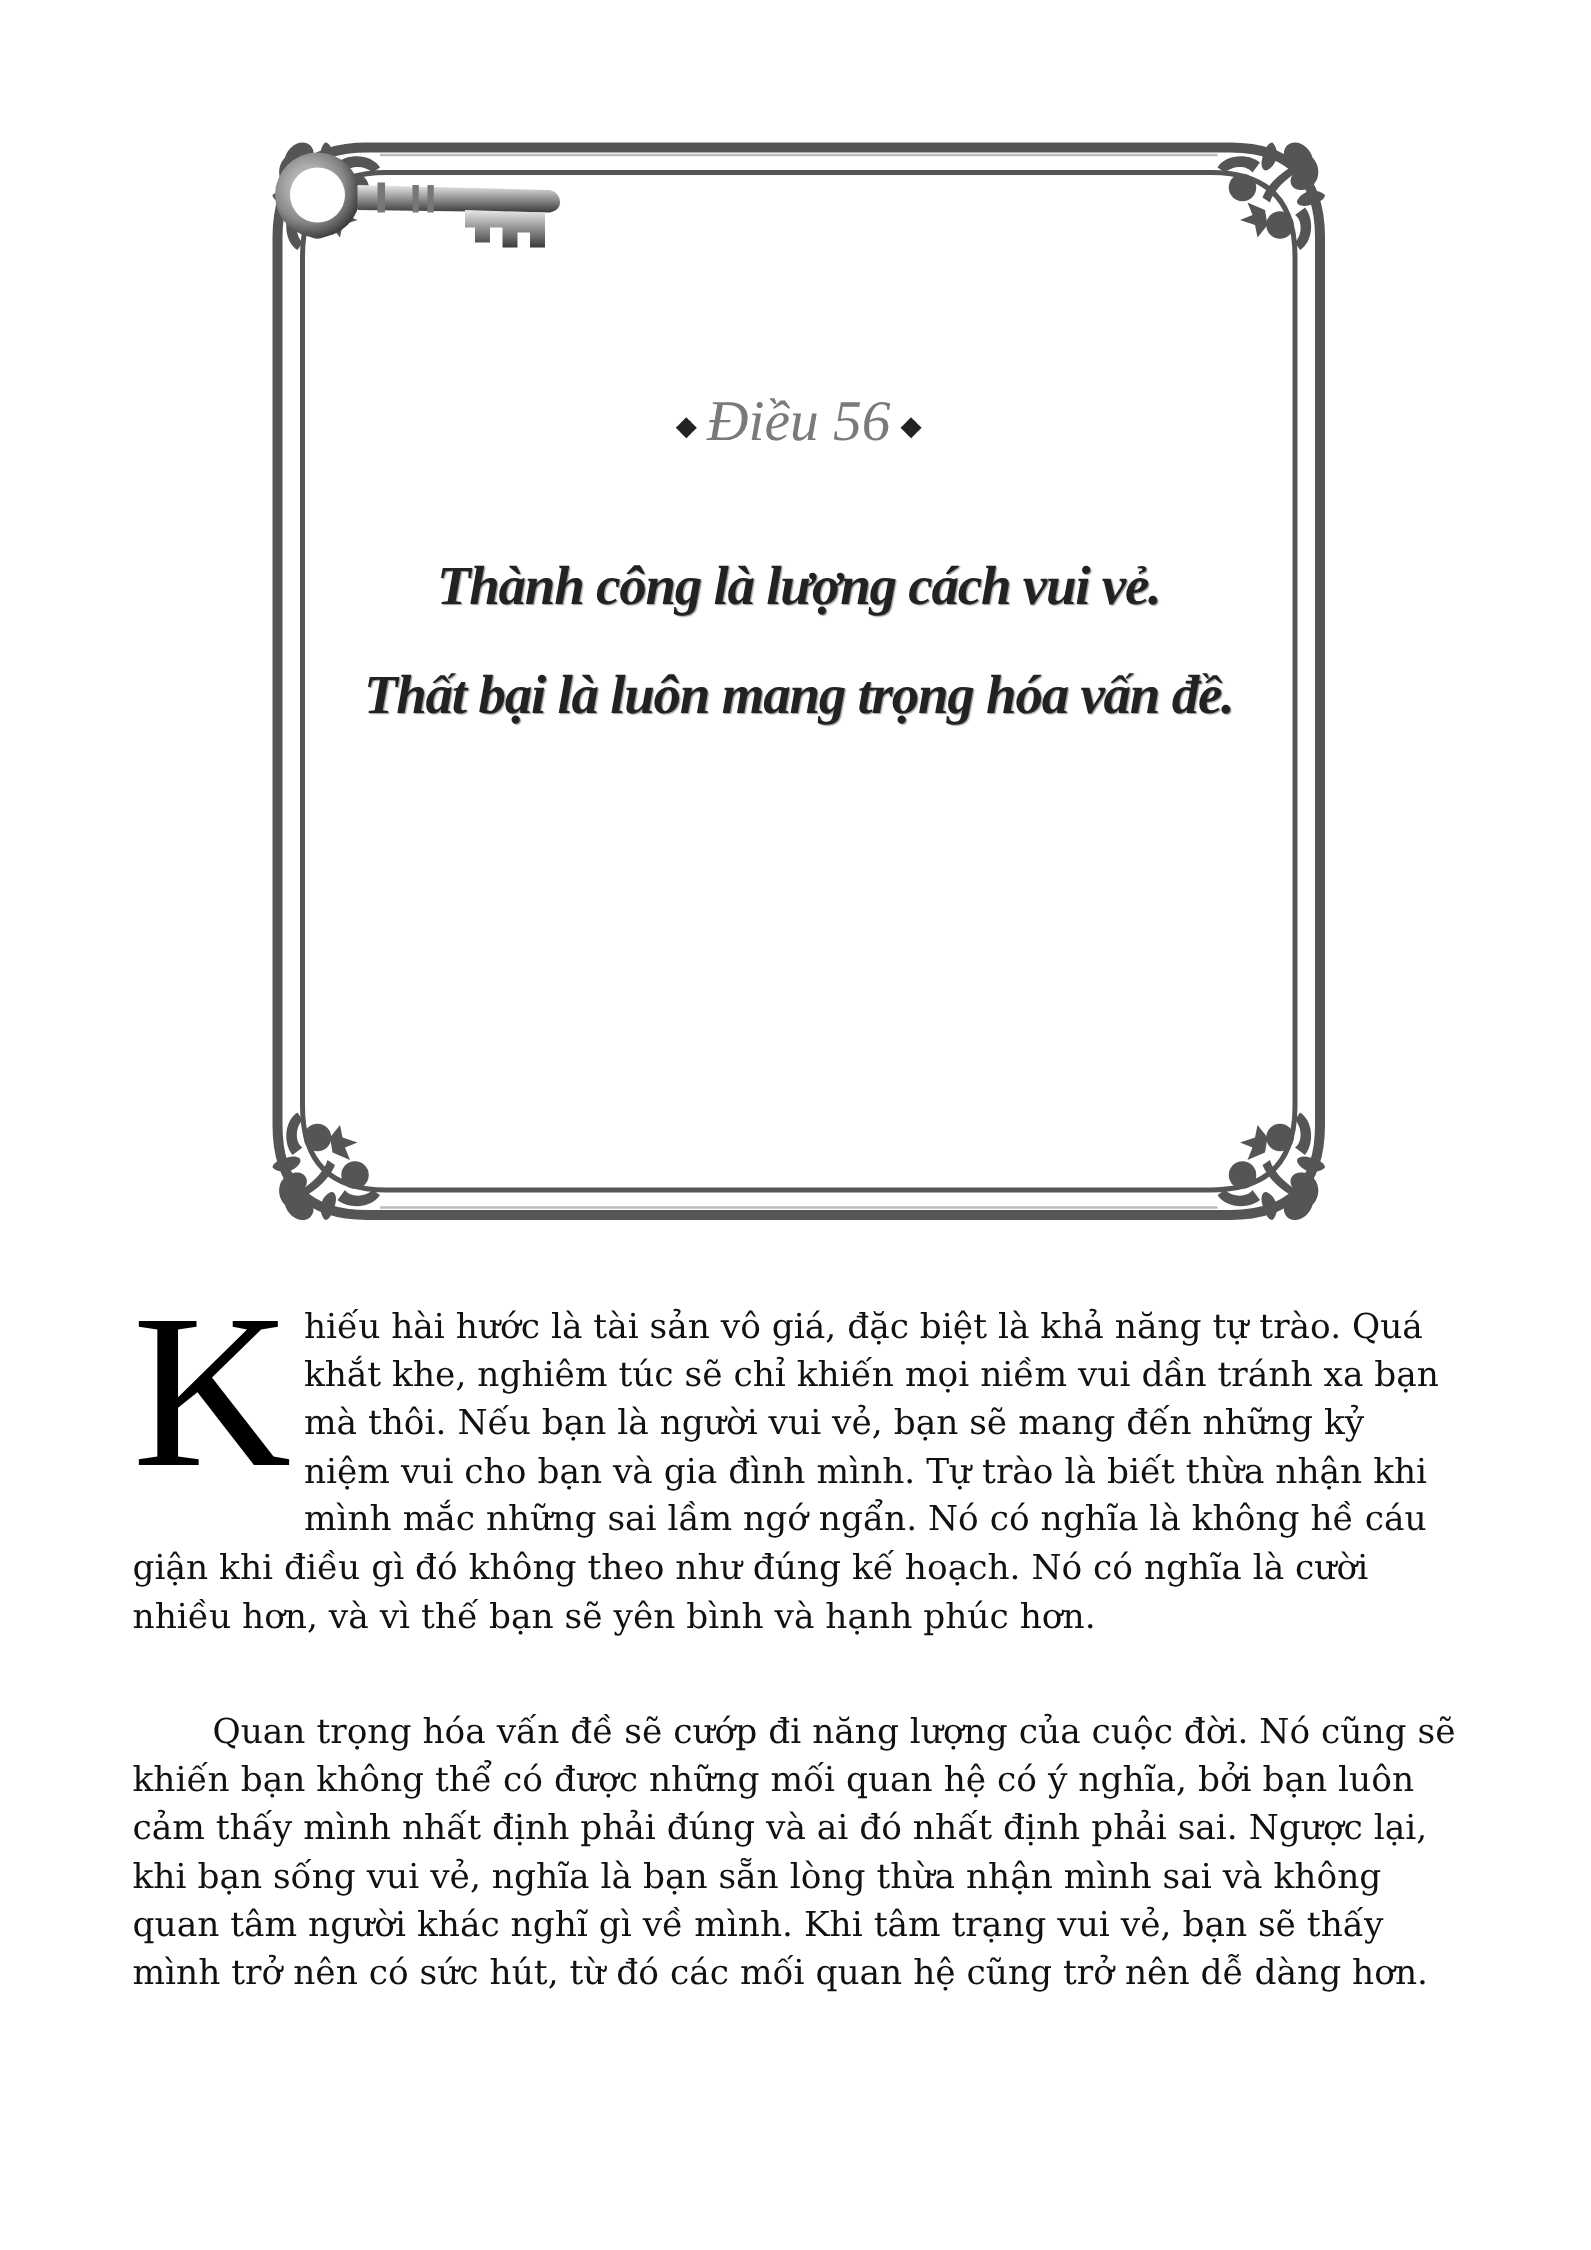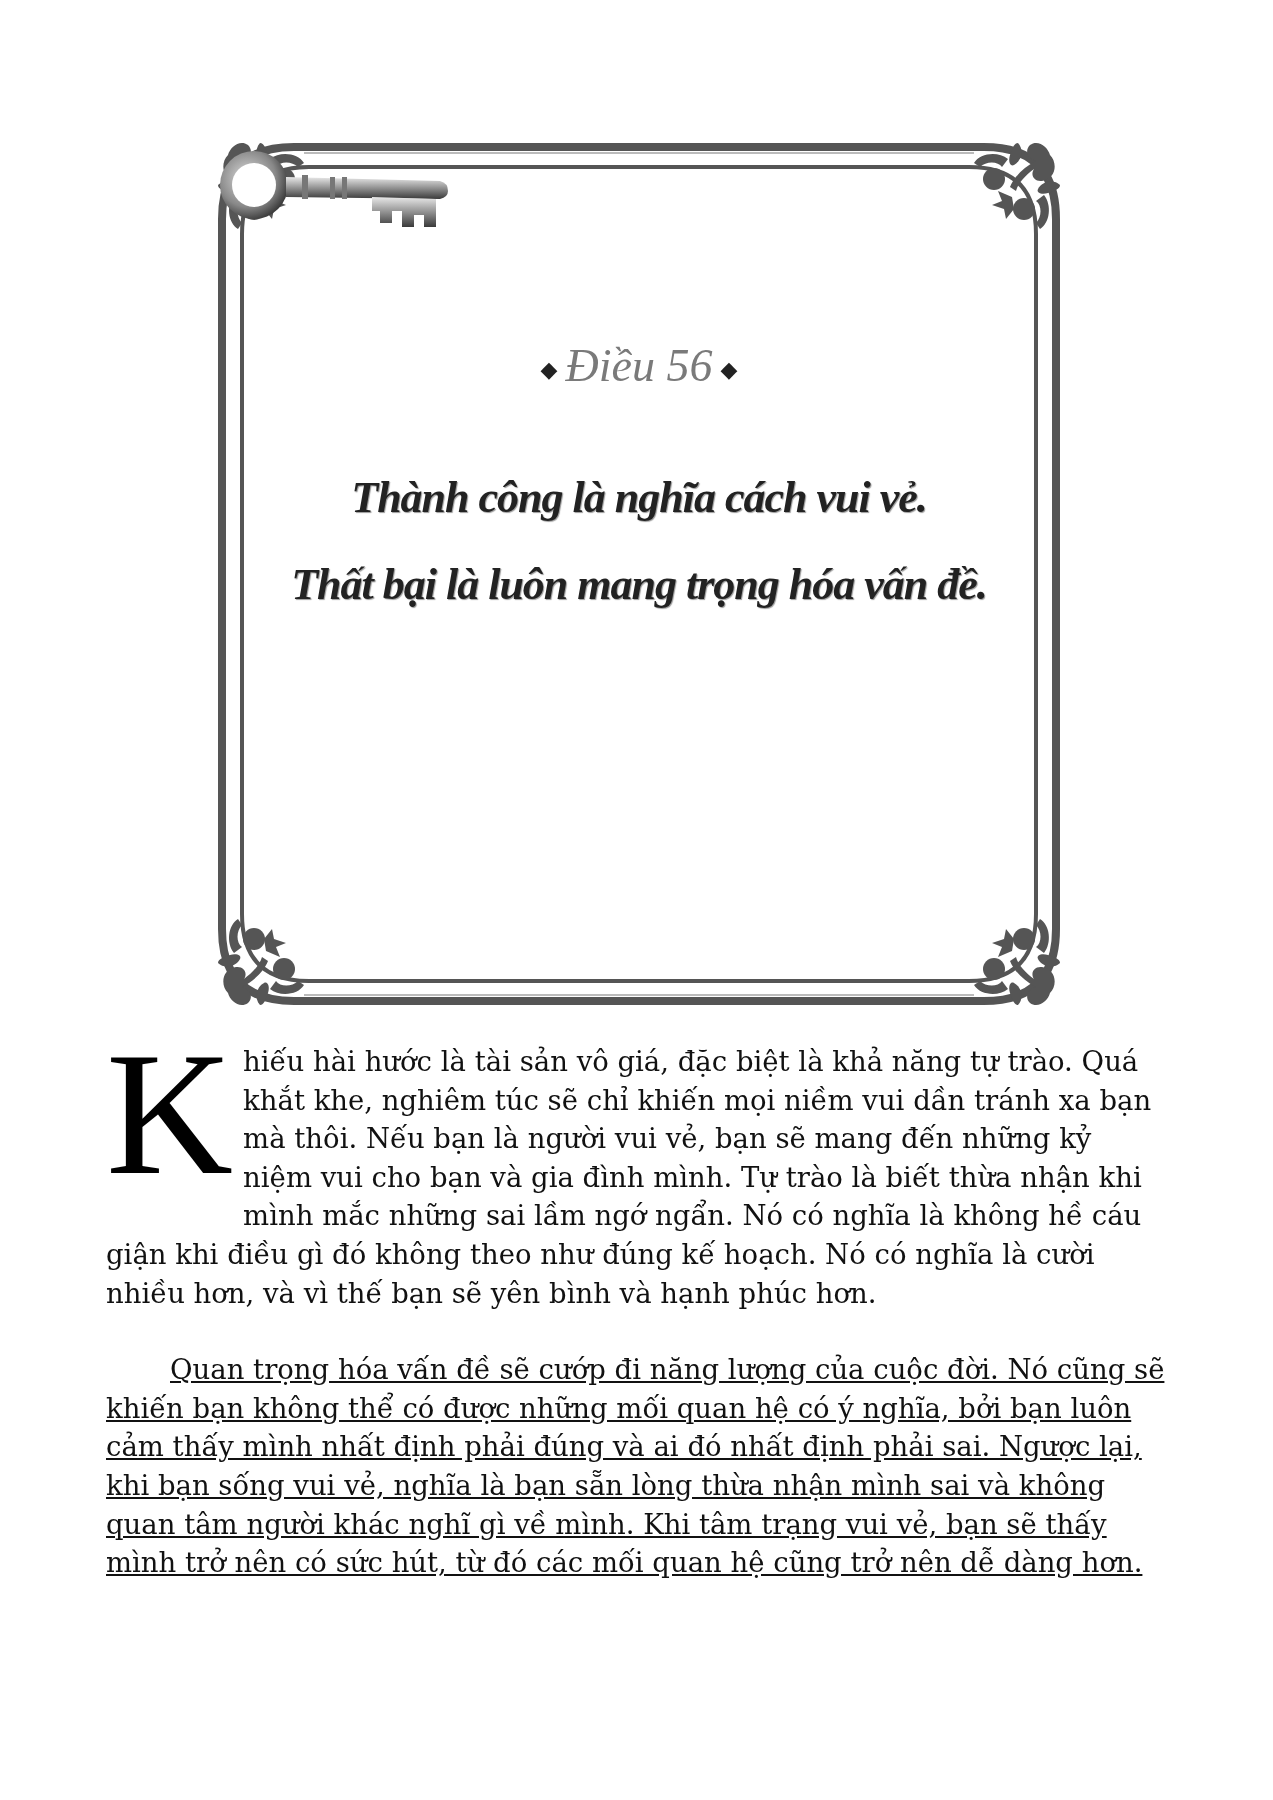--- a/index.html
+++ b/index.html
@@ -1,36 +1,36 @@
 <!DOCTYPE html>
 <html><head>
 <meta charset="utf-8">
 <style>
   html, body { margin: 0; padding: 0; background: #ffffff; }
   body { width: 1273px; height: 1800px; position: relative; overflow: hidden; font-family: "DejaVu Serif", serif; color: #111; }
 
-  .frame { position: absolute; left: 214px; top: 139px; width: 850px; height: 870px; }
+  .frame { position: absolute; left: 214px; top: 110px; width: 850px; height: 870px; }
   .frame svg { position: absolute; left: 0; top: 0; }
 
   .article-heading { position: absolute; left: 0; width: 100%; top: 200px; text-align: center;
     font-family: "Liberation Serif", serif; font-style: italic; font-size: 46px; color: #7a7a7a; }
   .article-heading .diamond { font-style: normal; font-size: 22px; color: #222; vertical-align: middle; margin: 0 8px; }
 
   .motto { position: absolute; left: 0; width: 100%; text-align: center;
     font-family: "Liberation Serif", serif; font-style: italic; font-weight: bold; color: #222;
     font-size: 44px; letter-spacing: -1px; text-shadow: 1px 1px 1px #999; }
   .motto.l1 { top: 333px; }
   .motto.l2 { top: 420px; }
 
   .key { position: absolute; left: 305px; top: 510px; width: 240px; height: 100px; }
 
   .body-text { position: absolute; left: 106px; top: 1042px; width: 1060px;
     font-family: "DejaVu Serif", serif; font-size: 27.5px; line-height: 38.6px; color: #111; }
   .body-text p { margin: 0; }
-  .body-text p.para2 { margin-top: 38px; text-indent: 64px; text-decoration: underline; }
+  .body-text p.para2 { margin-top: 54px; text-indent: 64px; }
   .dropcap { float: left; font-family: "Liberation Serif", serif; font-size: 176px; line-height: 128px;
     margin: 8px 10px 0 0; padding: 0; color: #000; height: 150px; }
 </style>
 </head>
 <body>
 
 <div class="frame">
   <svg width="850" height="870" viewBox="0 0 850 870">
     <defs>
       <g id="corner">
@@ -56,21 +56,21 @@
     <use href="#corner" transform="translate(0,0)"></use>
     <use href="#corner" transform="translate(850,0) scale(-1,1)"></use>
     <use href="#corner" transform="translate(0,870) scale(1,-1)"></use>
     <use href="#corner" transform="translate(850,870) scale(-1,-1)"></use>
   </svg>
 
   <div class="article-heading">
     <span class="diamond">◆</span><span>Điều 56</span><span class="diamond">◆</span>
   </div>
 
-  <div class="motto l1">Thành công là nghĩa cách vui vẻ.</div>
+  <div class="motto l1">Thành công là lượng cách vui vẻ.</div>
   <div class="motto l2">Thất bại là luôn mang trọng hóa vấn đề.</div>
 
   <svg class="key" viewBox="0 0 240 100">
     <defs>
       <linearGradient id="metal" x1="0" y1="0" x2="0" y2="1">
         <stop offset="0" stop-color="#e8e8e8"></stop>
         <stop offset="0.45" stop-color="#9a9a9a"></stop>
         <stop offset="1" stop-color="#3a3a3a"></stop>
       </linearGradient>
       <radialGradient id="ring" cx="0.4" cy="0.4" r="0.7">

